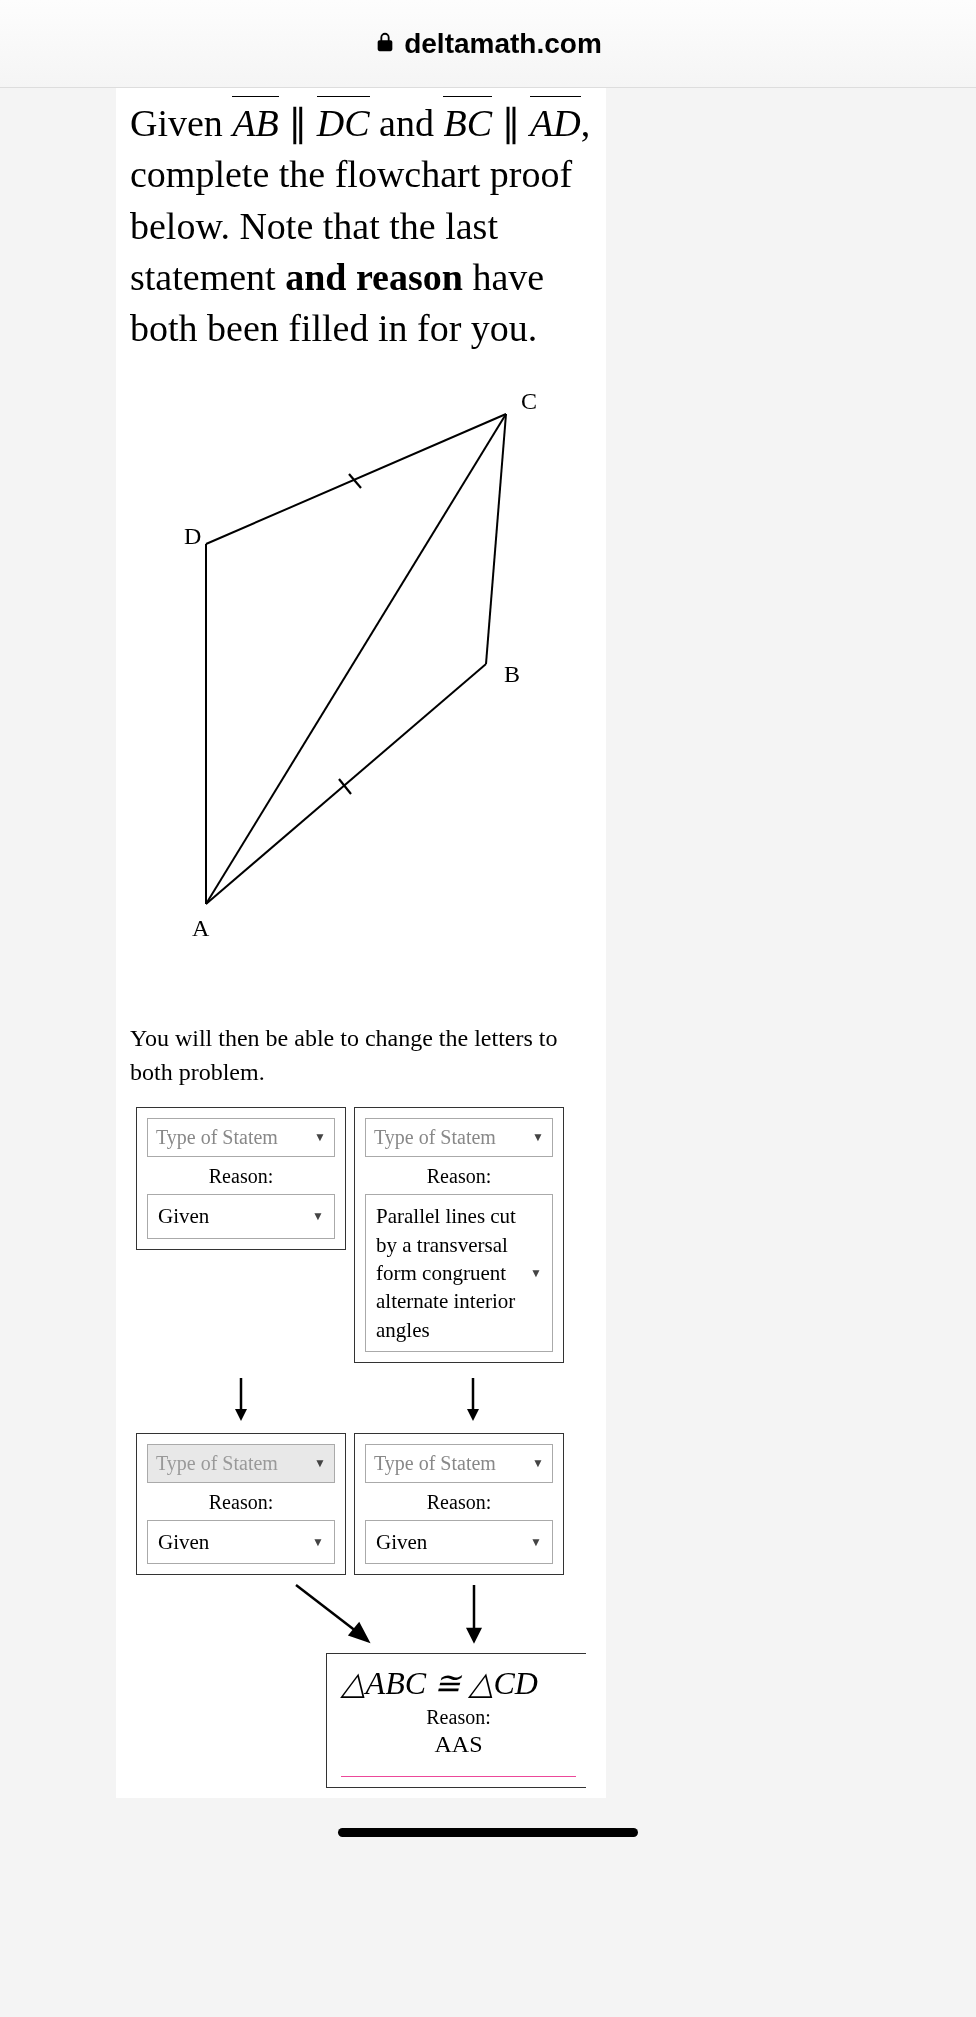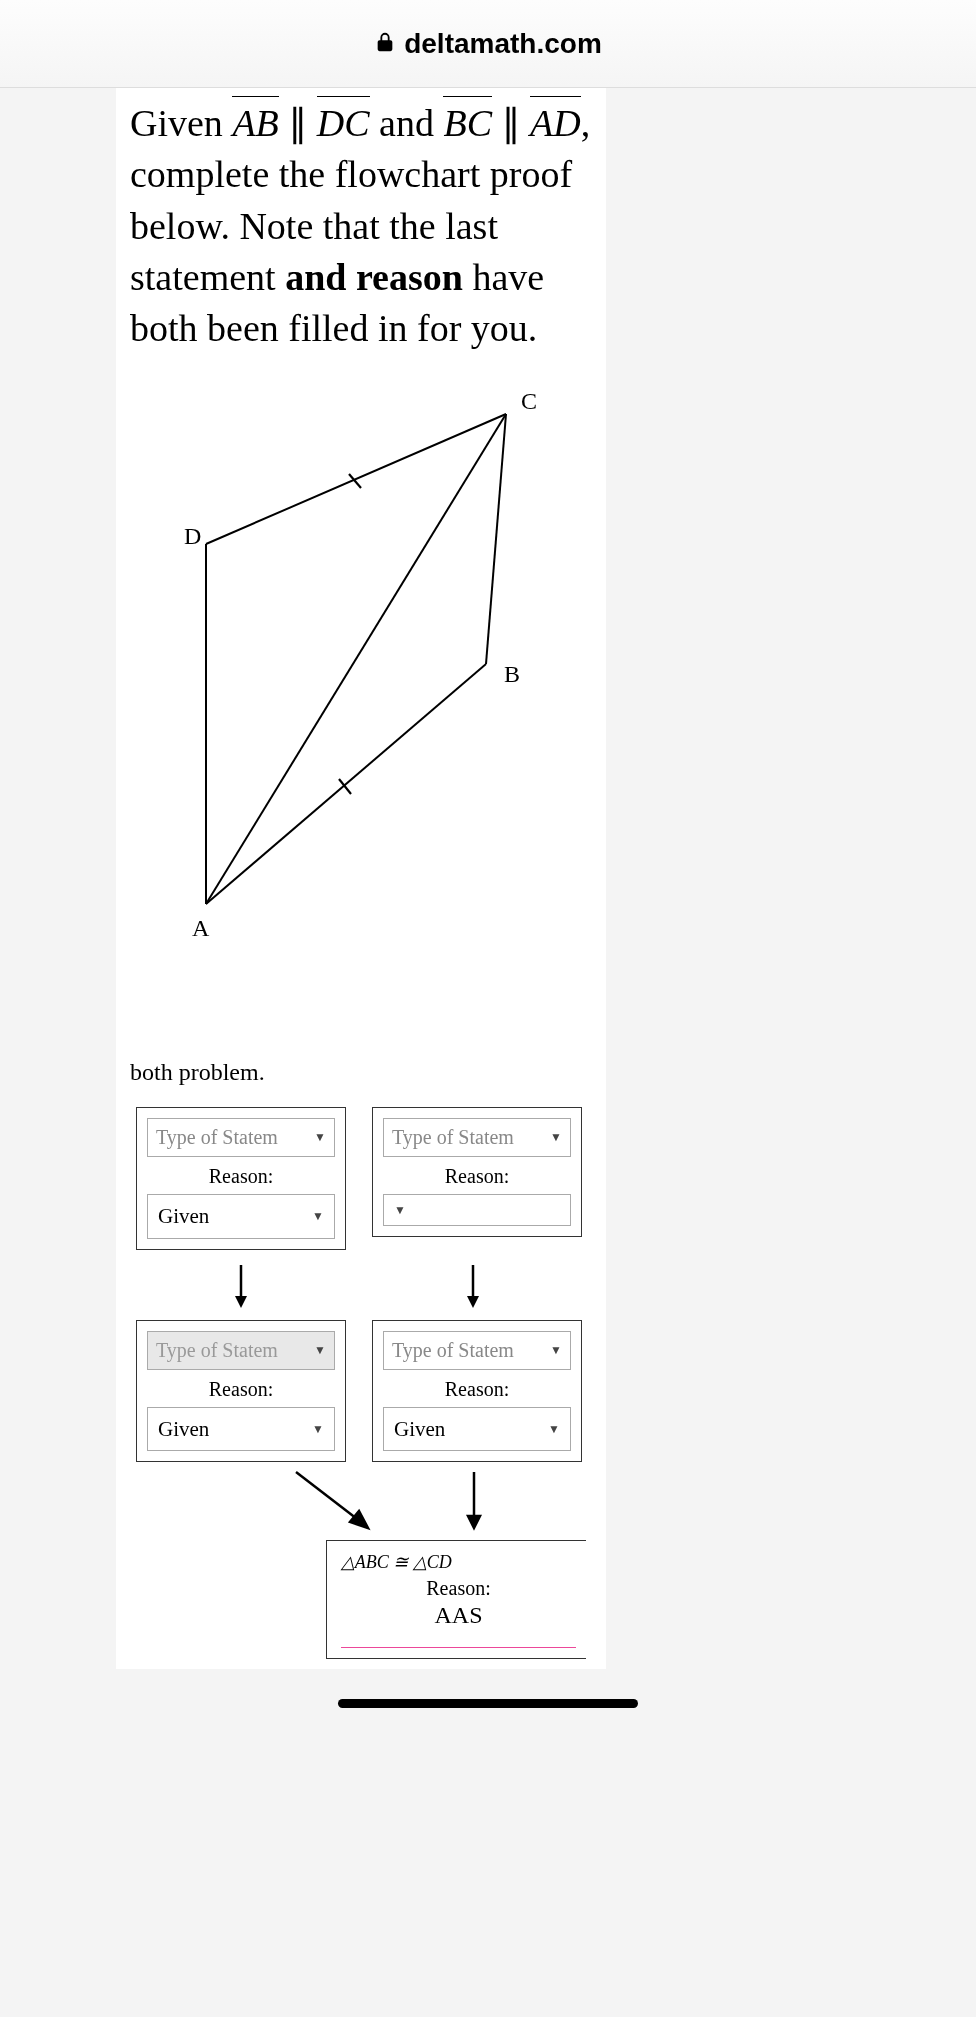--- a/index.html
+++ b/index.html
@@ -7,32 +7,32 @@
 .header{background:linear-gradient(#fdfdfd,#f5f5f5);height:88px;display:flex;align-items:center;justify-content:center;border-bottom:1px solid #ddd}
 .header .lock{margin-right:8px}
 .header .url{font-family:-apple-system,Helvetica,Arial,sans-serif;font-weight:700;font-size:28px}
 .content{background:#fff;width:490px;margin-left:116px;padding-bottom:10px}
 .prompt{padding:10px 14px 0;font-size:38px;line-height:1.35}
 .seg{position:relative;display:inline-block;font-style:italic;font-family:'Times New Roman',serif}
 .seg::before{content:"";position:absolute;top:-2px;left:0;right:0;border-top:1.5px solid #000}
 .diagram{padding:30px 20px 30px 30px}
 .instructions{padding:0 14px 18px;font-size:24px;line-height:1.4}
 .flow{position:relative;padding:0 10px}
-.row{display:flex;gap:26px;align-items:flex-start;padding:0 10px}
+.row{display:flex;gap:8px;align-items:flex-start;padding:0 10px}
 .box{border:1px solid #333;padding:10px;width:210px;background:#fff}
 .stmt-select{border:1px solid #aaa;padding:7px 8px;font-size:20px;color:#888;display:flex;justify-content:space-between;align-items:center;background:#fff;cursor:pointer}
 .stmt-select.disabled{background:#e8e8e8;color:#999}
 .reason-label{text-align:center;font-size:20px;padding:8px 0 6px}
 .reason-select{border:1px solid #aaa;padding:7px 10px;font-size:21px;display:flex;justify-content:space-between;align-items:center;background:#fff;cursor:pointer;line-height:1.35}
 .caret{font-size:12px;color:#444}
 .arrow-row{display:flex;gap:22px;padding:0 10px}
 .arrow-cell{width:210px;display:flex;justify-content:center;align-items:center;height:70px}
 .final-wrap{display:flex;justify-content:flex-end;padding-right:10px;margin-top:0}
 .final{border:1px solid #333;padding:10px 10px 10px 14px;width:260px;background:#fff;overflow:hidden;border-right:none}
-.final-stmt{font-size:18px;font-style:italic;font-family:'Times New Roman',serif;white-space:nowrap}
+.final-stmt{font-size:32px;font-style:italic;font-family:'Times New Roman',serif;white-space:nowrap}
 .final .reason-label{font-size:20px;text-align:center;padding:4px 0 2px}
 .final-reason{text-align:center;font-size:24px;border-bottom:1px solid #ec4899;padding-bottom:18px}
 .converge{position:relative;height:78px}
 .home-bar{width:300px;height:9px;background:#000;border-radius:5px;margin:30px auto 0}
 </style>
 </head>
 <body>
 
 <div class="header">
   <span class="lock">
@@ -63,21 +63,21 @@
       </g>
       <text x="375" y="25" font-size="24" font-family="Georgia">C</text>
       <text x="358" y="298" font-size="24" font-family="Georgia">B</text>
       <text x="38" y="160" font-size="24" font-family="Georgia">D</text>
       <text x="46" y="552" font-size="24" font-family="Georgia">A</text>
     </svg>
   </div>
 
   <div class="instructions">
     <br>
-    <br>
+    <span>You will then be able to change the letters to</span><br>
     <span>both problem.</span>
   </div>
 
   <div class="flow">
 
     <div class="row">
       <div class="box">
         <div class="stmt-select">
           <span>Type of Statem</span>
           <span class="caret">▼</span>
@@ -88,20 +88,21 @@
           <span class="caret">▼</span>
         </div>
       </div>
       <div class="box">
         <div class="stmt-select">
           <span>Type of Statem</span>
           <span class="caret">▼</span>
         </div>
         <div class="reason-label">Reason:</div>
         <div class="reason-select">
+          <span>Parallel lines cut by a transversal form congruent alternate interior angles</span>
           <span class="caret">▼</span>
         </div>
       </div>
     </div>
 
     <div class="arrow-row">
       <div class="arrow-cell">
         <svg width="30" height="50">
             <line x1="15" y1="5" x2="15" y2="38" stroke="#000" stroke-width="2.5"></line>
             <polygon points="15,48 9,36 21,36" fill="#000"></polygon>

